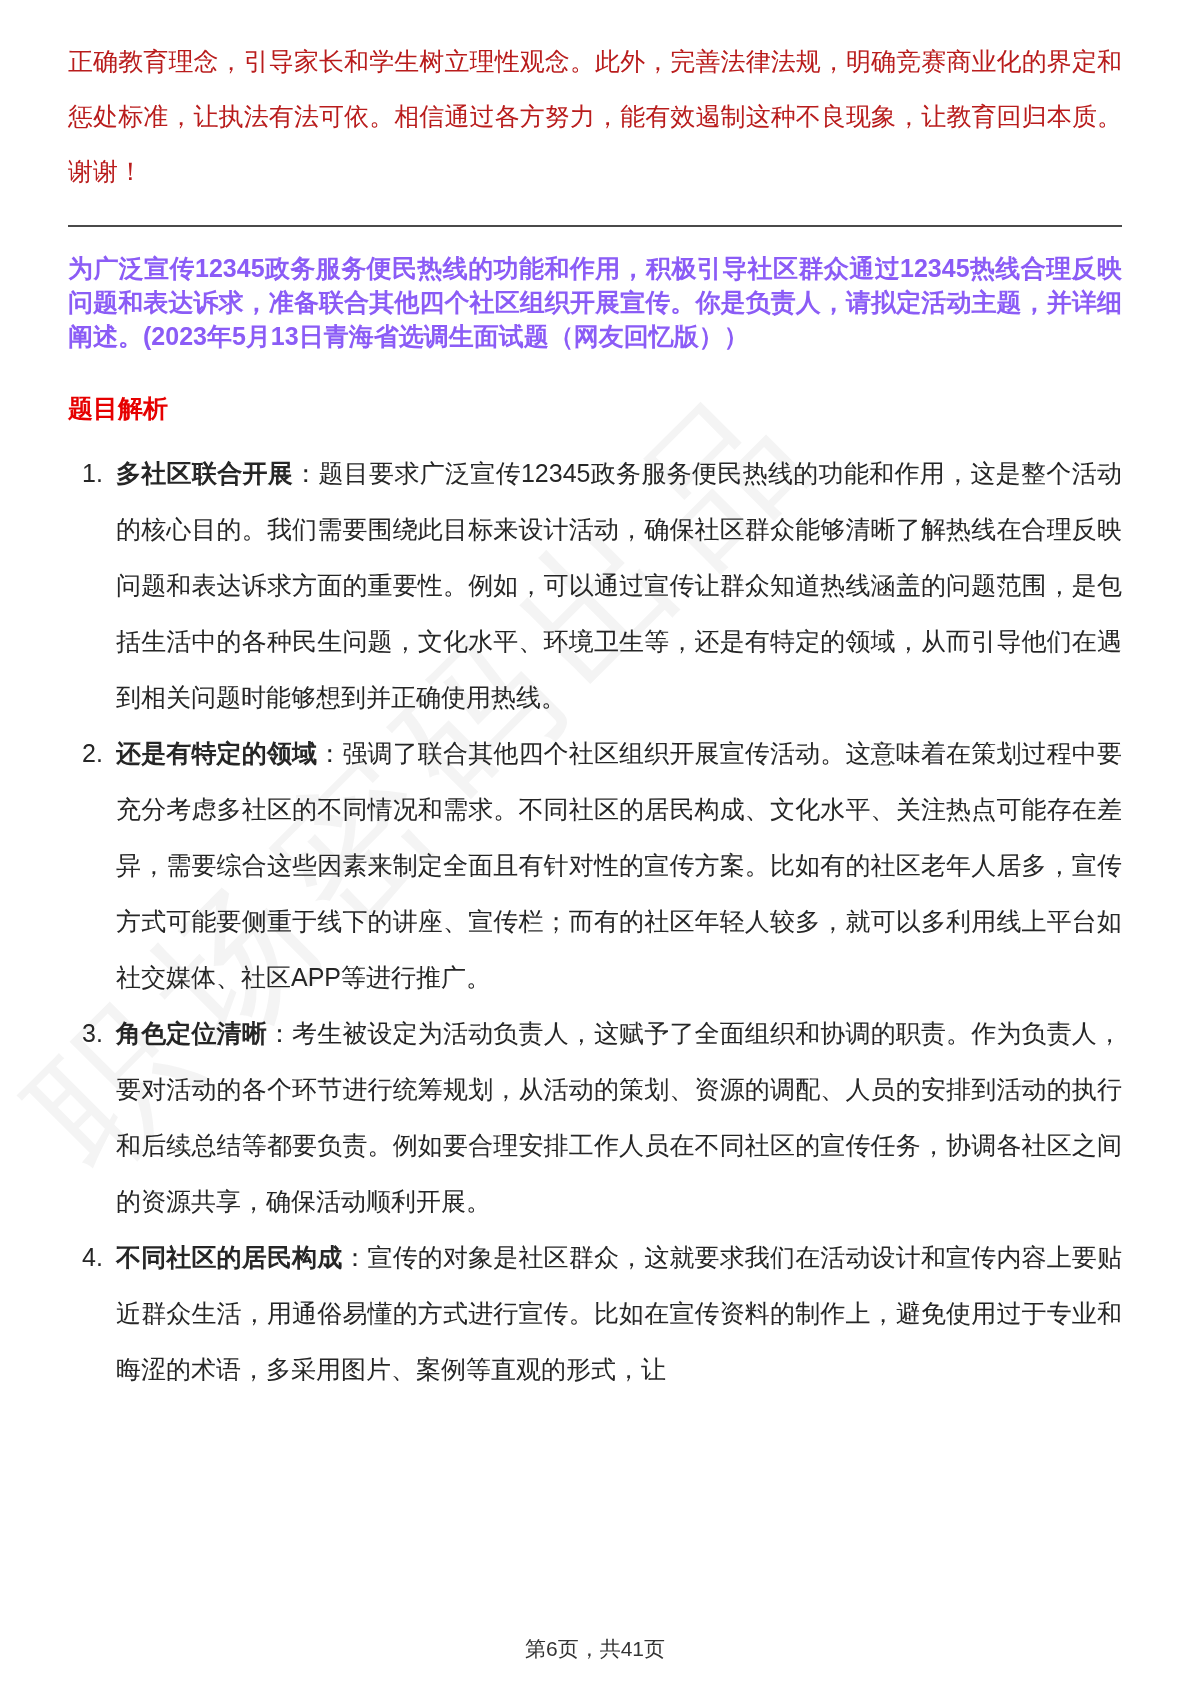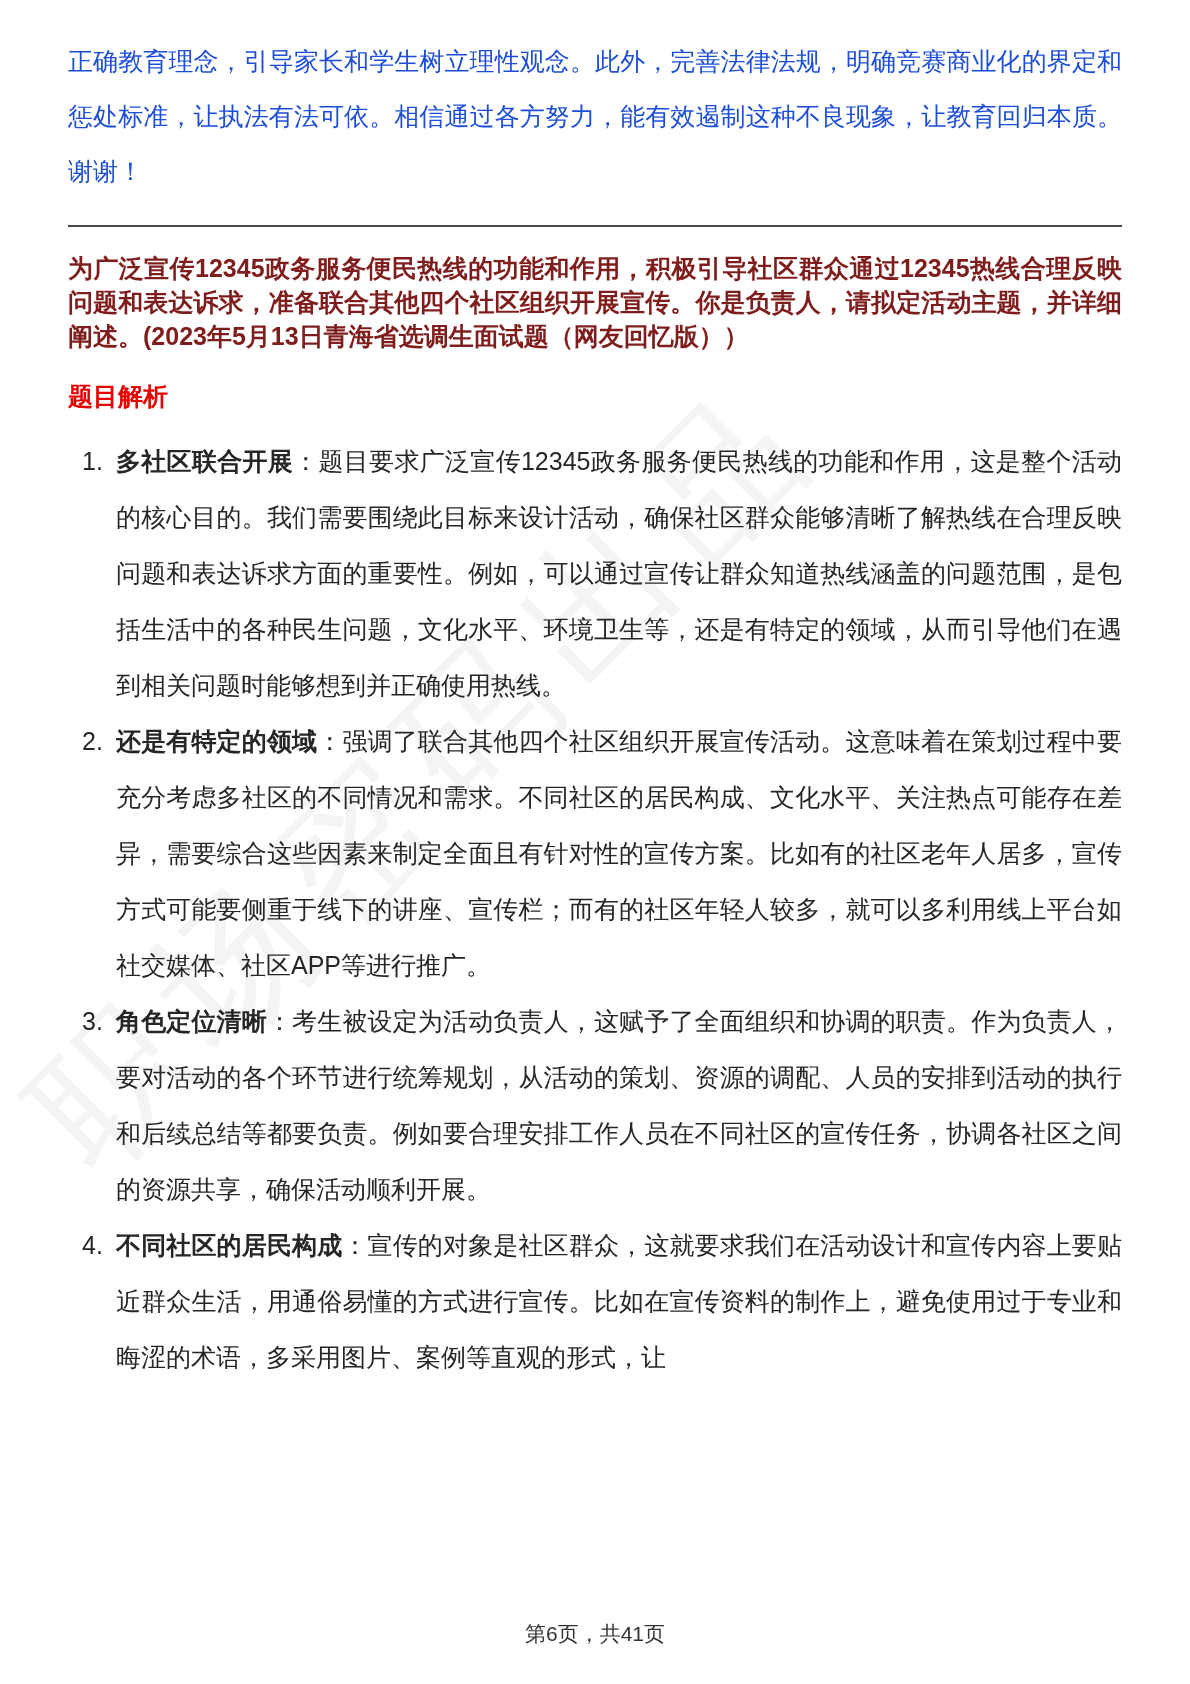--- a/index.html
+++ b/index.html
@@ -17,40 +17,40 @@
   .page {
     position: relative;
     width: 1190px;
     height: 1684px;
     padding: 34px 68px 0 68px;
   }
   .intro {
     font-size: 25px;
     line-height: 55px;
     text-align: justify;
-    color: #1d4ed8;
+    color: #b91c1c;
   }
   .divider {
     border: none;
     border-top: 2px solid #4a4a4a;
     margin: 26px 0 24px 0;
   }
   .question {
-    color: #7f1d1d;
+    color: #8b5cf6;
     font-weight: bold;
     font-size: 25px;
     line-height: 34px;
     text-align: justify;
   }
   .analysis-heading {
     color: #e60000;
     font-weight: bold;
     font-size: 25px;
     line-height: 30px;
-    margin-top: 28px;
+    margin-top: 40px;
   }
   .analysis-list {
     margin-top: 22px;
   }
   .list-item {
     position: relative;
     padding-left: 48px;
     font-size: 25px;
     line-height: 56px;
     text-align: justify;
@@ -76,21 +76,21 @@
     white-space: nowrap;
     pointer-events: none;
     z-index: 0;
   }
   .content {
     position: relative;
     z-index: 1;
   }
   .footer {
     position: absolute;
-    bottom: 36px;
+    bottom: 21px;
     left: 0;
     width: 100%;
     text-align: center;
     font-size: 21px;
     color: #333333;
   }
 </style>
 </head>
 <body>
 

